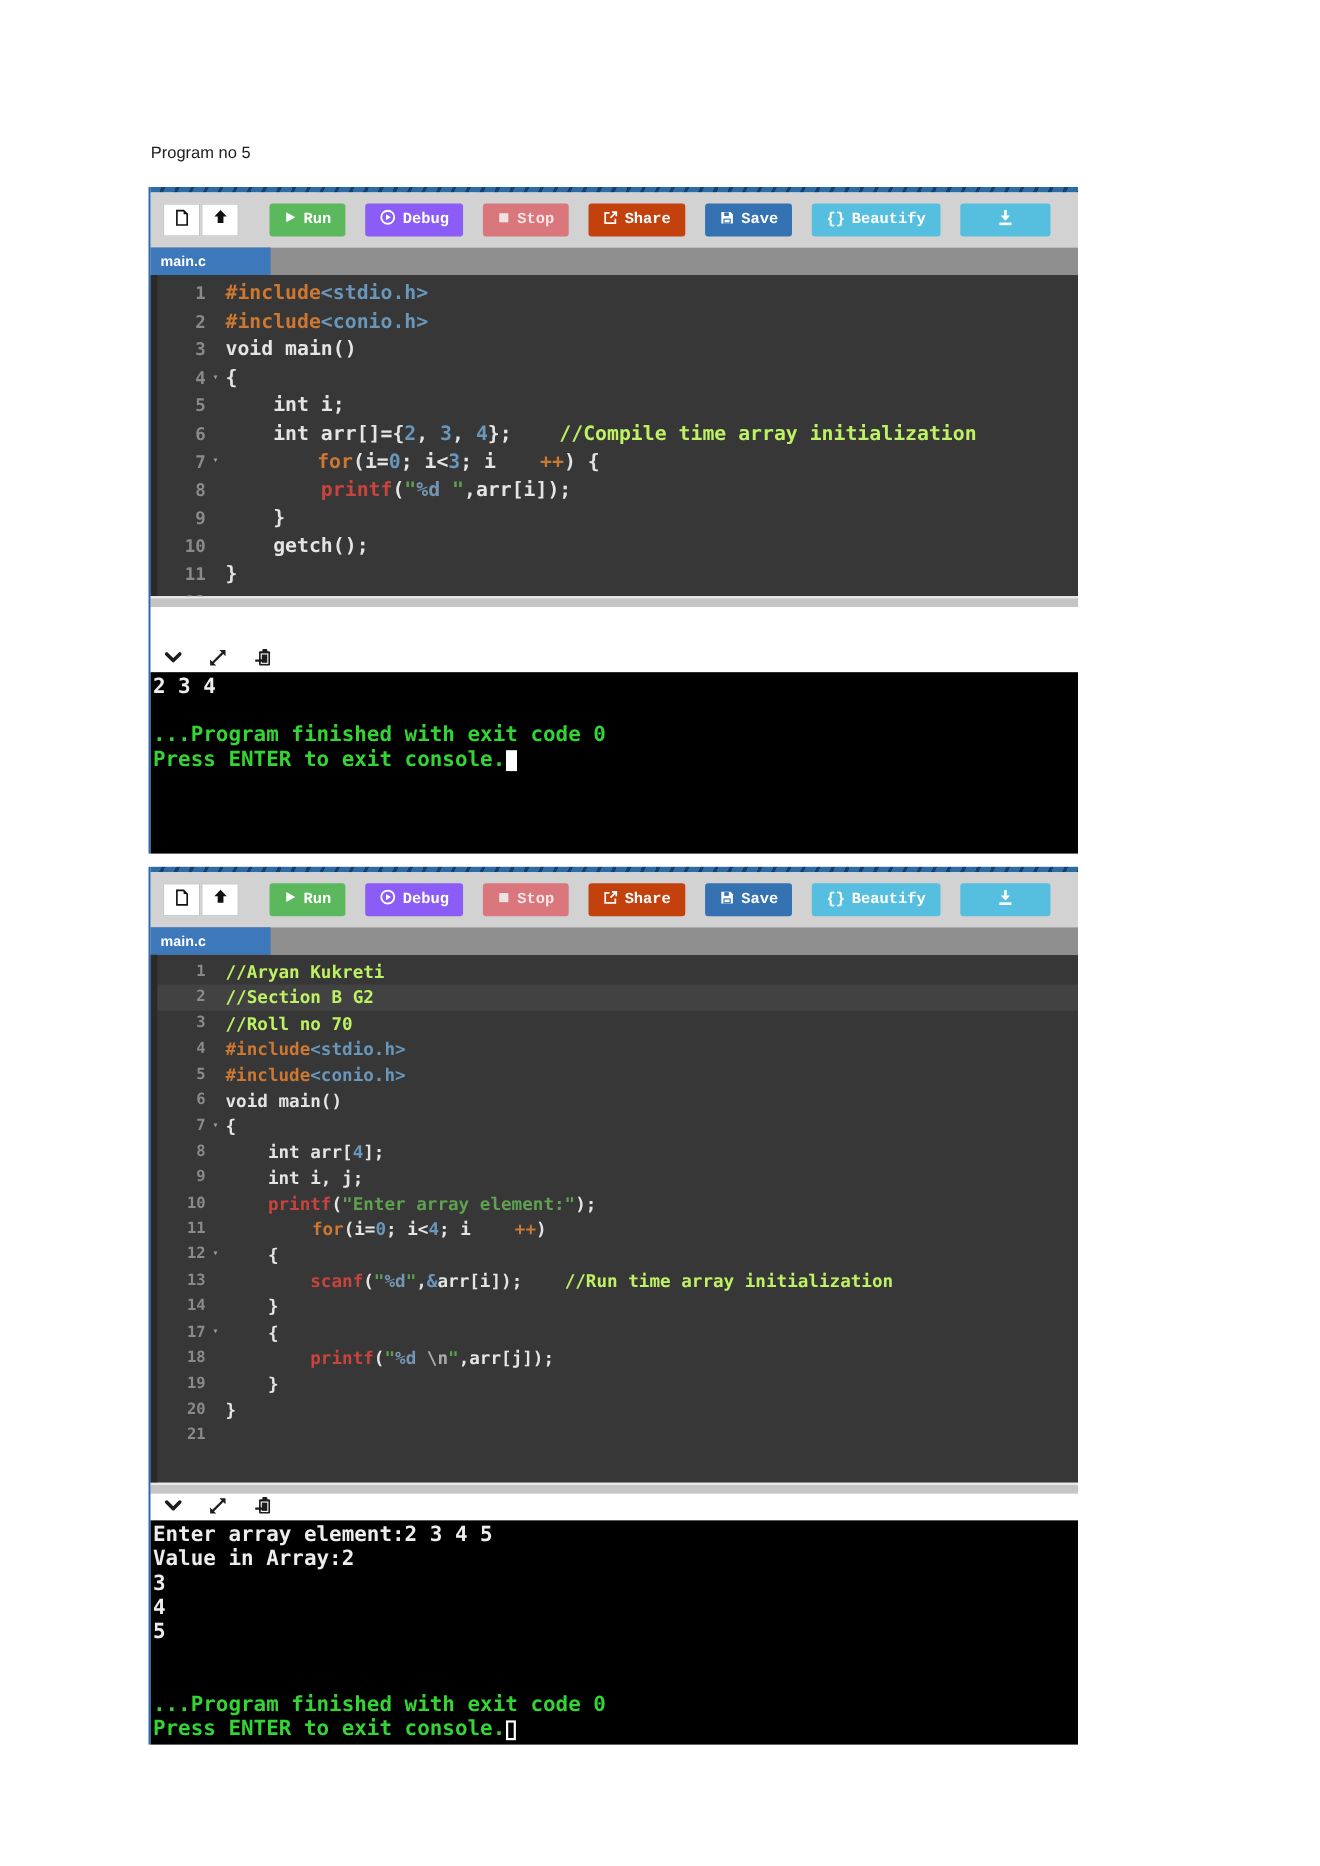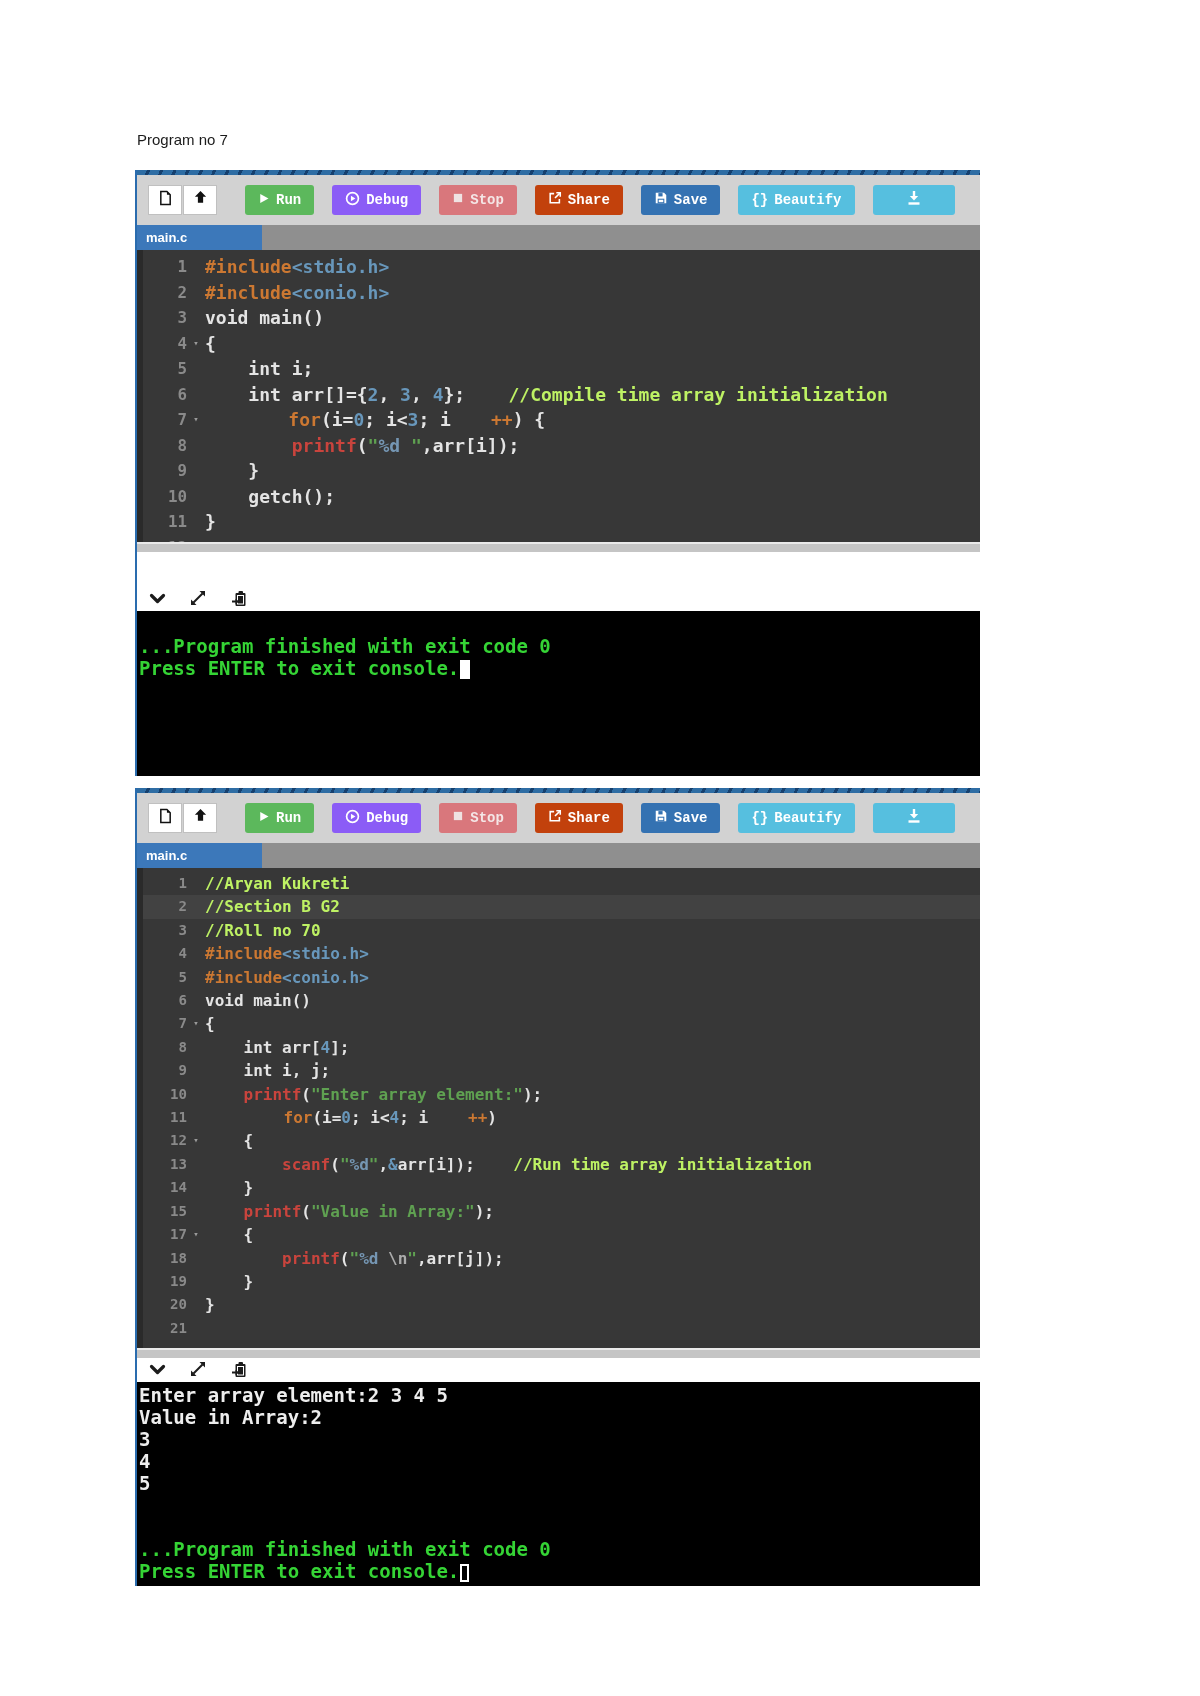--- a/index.html
+++ b/index.html
@@ -20,21 +20,21 @@
   .btn-run{background:#5cb85c;}
   .btn-debug{background:#8b5cf6;text-align:right;}
   .btn-stop{background:#d9777c;color:#f4e6e6;}
   .btn-share{background:#c2410c;}
   .btn-save{background:#3472b2;}
   .btn-beautify{background:#56bfdf;}
   .btn-download{background:#56bfdf;width:56px;justify-content:center;margin-right:0;}
   .brace{font-weight:bold;font-size:14px;}
 
   .tabbar{height:25px;background:#8f8f8f;}
-  .tab{width:125px;height:25px;line-height:25px;background:#3c78ba;color:#ffffff;font-size:13px;font-weight:bold;padding-left:9px;box-sizing:border-box;cursor:pointer;}
+  .tab{width:109px;height:25px;line-height:25px;background:#3c78ba;color:#ffffff;font-size:13px;font-weight:bold;padding-left:9px;box-sizing:border-box;cursor:pointer;}
 
   .editor{background:#373737;border-left:6px solid #2a2a2a;overflow:hidden;font-family:"DejaVu Sans Mono","Liberation Mono",monospace;font-weight:bold;padding-top:4px;box-sizing:border-box;}
   .editor-1{height:292px;font-size:18px;line-height:25.5px;}
   .editor-2{height:480px;font-size:16px;line-height:23.4px;}
   .line{display:flex;white-space:pre;}
   .line.active{background:#424242;}
   .ln{flex:none;width:44px;text-align:right;color:#8a8a8a;font-size:0.88em;}
   .fold{flex:none;width:18px;text-align:center;color:#9a9a9a;font-size:9px;line-height:inherit;}
   .code{flex:1 1 auto;}
 
@@ -61,21 +61,21 @@
   .console-2{height:204px;}
   .cline{white-space:pre;min-height:22px;}
   .c-out{color:#EDEDED;}
   .c-ok{color:#35D435;}
   .cursor-solid{display:inline-block;width:10px;height:19px;background:#ffffff;vertical-align:text-bottom;margin-left:1px;}
   .cursor-hollow{display:inline-block;width:9px;height:18px;border:2px solid #ffffff;vertical-align:text-bottom;margin-left:1px;box-sizing:border-box;}
 </style>
 </head>
 <body>
 
-<div class="doc-title">Program no 7</div>
+<div class="doc-title">Program no 5</div>
 
 <div class="panel panel-1">
   <div class="topborder"></div>
 
   <div class="toolbar">
     <span class="toolgroup">
       <span class="tool-white">
         <span><svg width="15" height="16" viewBox="0 0 16 16">
               <path d="M3 1h6.5L13 4.5V15H3z" fill="#fff" stroke="#111" stroke-width="1.6"></path>
               <path d="M9.5 1v3.5H13z" fill="#111"></path>
@@ -176,20 +176,21 @@
               <rect x="7.5" y="1" width="4.5" height="3.4" rx="1" fill="#1c1c1c"></rect>
               <rect x="6" y="5" width="7" height="9.5" fill="#fff"></rect>
               <rect x="7" y="6" width="5" height="7.5" fill="#1c1c1c"></rect>
               <path d="M1 11.5h4.5" stroke="#1c1c1c" stroke-width="2"></path>
               <polygon points="4.5,8.8 8.2,11.5 4.5,14.2" fill="#1c1c1c"></polygon>
             </svg></span>
         </span>
     </span>
   </div>
   <div class="console console-1">
+      <div class="cline c-out">2 3 4</div>
       <div class="cline c-out"></div>
       <div class="cline c-ok">...Program finished with exit code 0</div>
       <div class="cline c-ok">Press ENTER to exit console.<span class="cursor-solid"></span></div>
     </div>
 </div>
 
 <div class="panel panel-2">
   <div class="topborder"></div>
 
   <div class="toolbar">
@@ -267,21 +268,20 @@
       <div class="line"><span class="ln">5</span><span class="fold"></span><span class="code"><span class="tk-pre">#include</span><span class="tk-hdr">&lt;conio.h&gt;</span></span></div>
       <div class="line"><span class="ln">6</span><span class="fold"></span><span class="code"><span class="tk-pln">void main()</span></span></div>
       <div class="line"><span class="ln">7</span><span class="fold">▾</span><span class="code"><span class="tk-pln">{</span></span></div>
       <div class="line"><span class="ln">8</span><span class="fold"></span><span class="code"><span class="tk-pln">    int arr[</span><span class="tk-num">4</span><span class="tk-pln">];</span></span></div>
       <div class="line"><span class="ln">9</span><span class="fold"></span><span class="code"><span class="tk-pln">    int i, j;</span></span></div>
       <div class="line"><span class="ln">10</span><span class="fold"></span><span class="code"><span class="tk-pln">    </span><span class="tk-fn">printf</span><span class="tk-pln">(</span><span class="tk-str">"Enter array element:"</span><span class="tk-pln">);</span></span></div>
       <div class="line"><span class="ln">11</span><span class="fold"></span><span class="code"><span class="tk-pln">    </span><span class="tk-kw">for</span><span class="tk-pln">(i=</span><span class="tk-num">0</span><span class="tk-pln">; i&lt;</span><span class="tk-num">4</span><span class="tk-pln">; i</span><span class="tk-kw">++</span><span class="tk-pln">)</span></span></div>
       <div class="line"><span class="ln">12</span><span class="fold">▾</span><span class="code"><span class="tk-pln">    {</span></span></div>
       <div class="line"><span class="ln">13</span><span class="fold"></span><span class="code"><span class="tk-pln">        </span><span class="tk-fn">scanf</span><span class="tk-pln">(</span><span class="tk-str">"</span><span class="tk-fmt">%d</span><span class="tk-str">"</span><span class="tk-pln">,</span><span class="tk-num">&amp;</span><span class="tk-pln">arr[i]);    </span><span class="tk-com">//Run time array initialization</span></span></div>
       <div class="line"><span class="ln">14</span><span class="fold"></span><span class="code"><span class="tk-pln">    }</span></span></div>
-      <div class="line"><span class="ln">15</span><span class="fold"></span><span class="code"><span class="tk-pln">    </span><span class="tk-fn">printf</span><span class="tk-pln">(</span><span class="tk-str">"Value in Array:"</span><span class="tk-pln">);</span></span></div>
       <div class="line"><span class="ln">17</span><span class="fold">▾</span><span class="code"><span class="tk-pln">    {</span></span></div>
       <div class="line"><span class="ln">18</span><span class="fold"></span><span class="code"><span class="tk-pln">        </span><span class="tk-fn">printf</span><span class="tk-pln">(</span><span class="tk-str">"</span><span class="tk-fmt">%d</span><span class="tk-str"> </span><span class="tk-esc">\n</span><span class="tk-str">"</span><span class="tk-pln">,arr[j]);</span></span></div>
       <div class="line"><span class="ln">19</span><span class="fold"></span><span class="code"><span class="tk-pln">    }</span></span></div>
       <div class="line"><span class="ln">20</span><span class="fold"></span><span class="code"><span class="tk-pln">}</span></span></div>
       <div class="line"><span class="ln">21</span><span class="fold"></span><span class="code"></span></div>
     </div>
 
   <div class="strip"></div>
   <div class="con-head con-head-2">
     <span class="con-icons">

